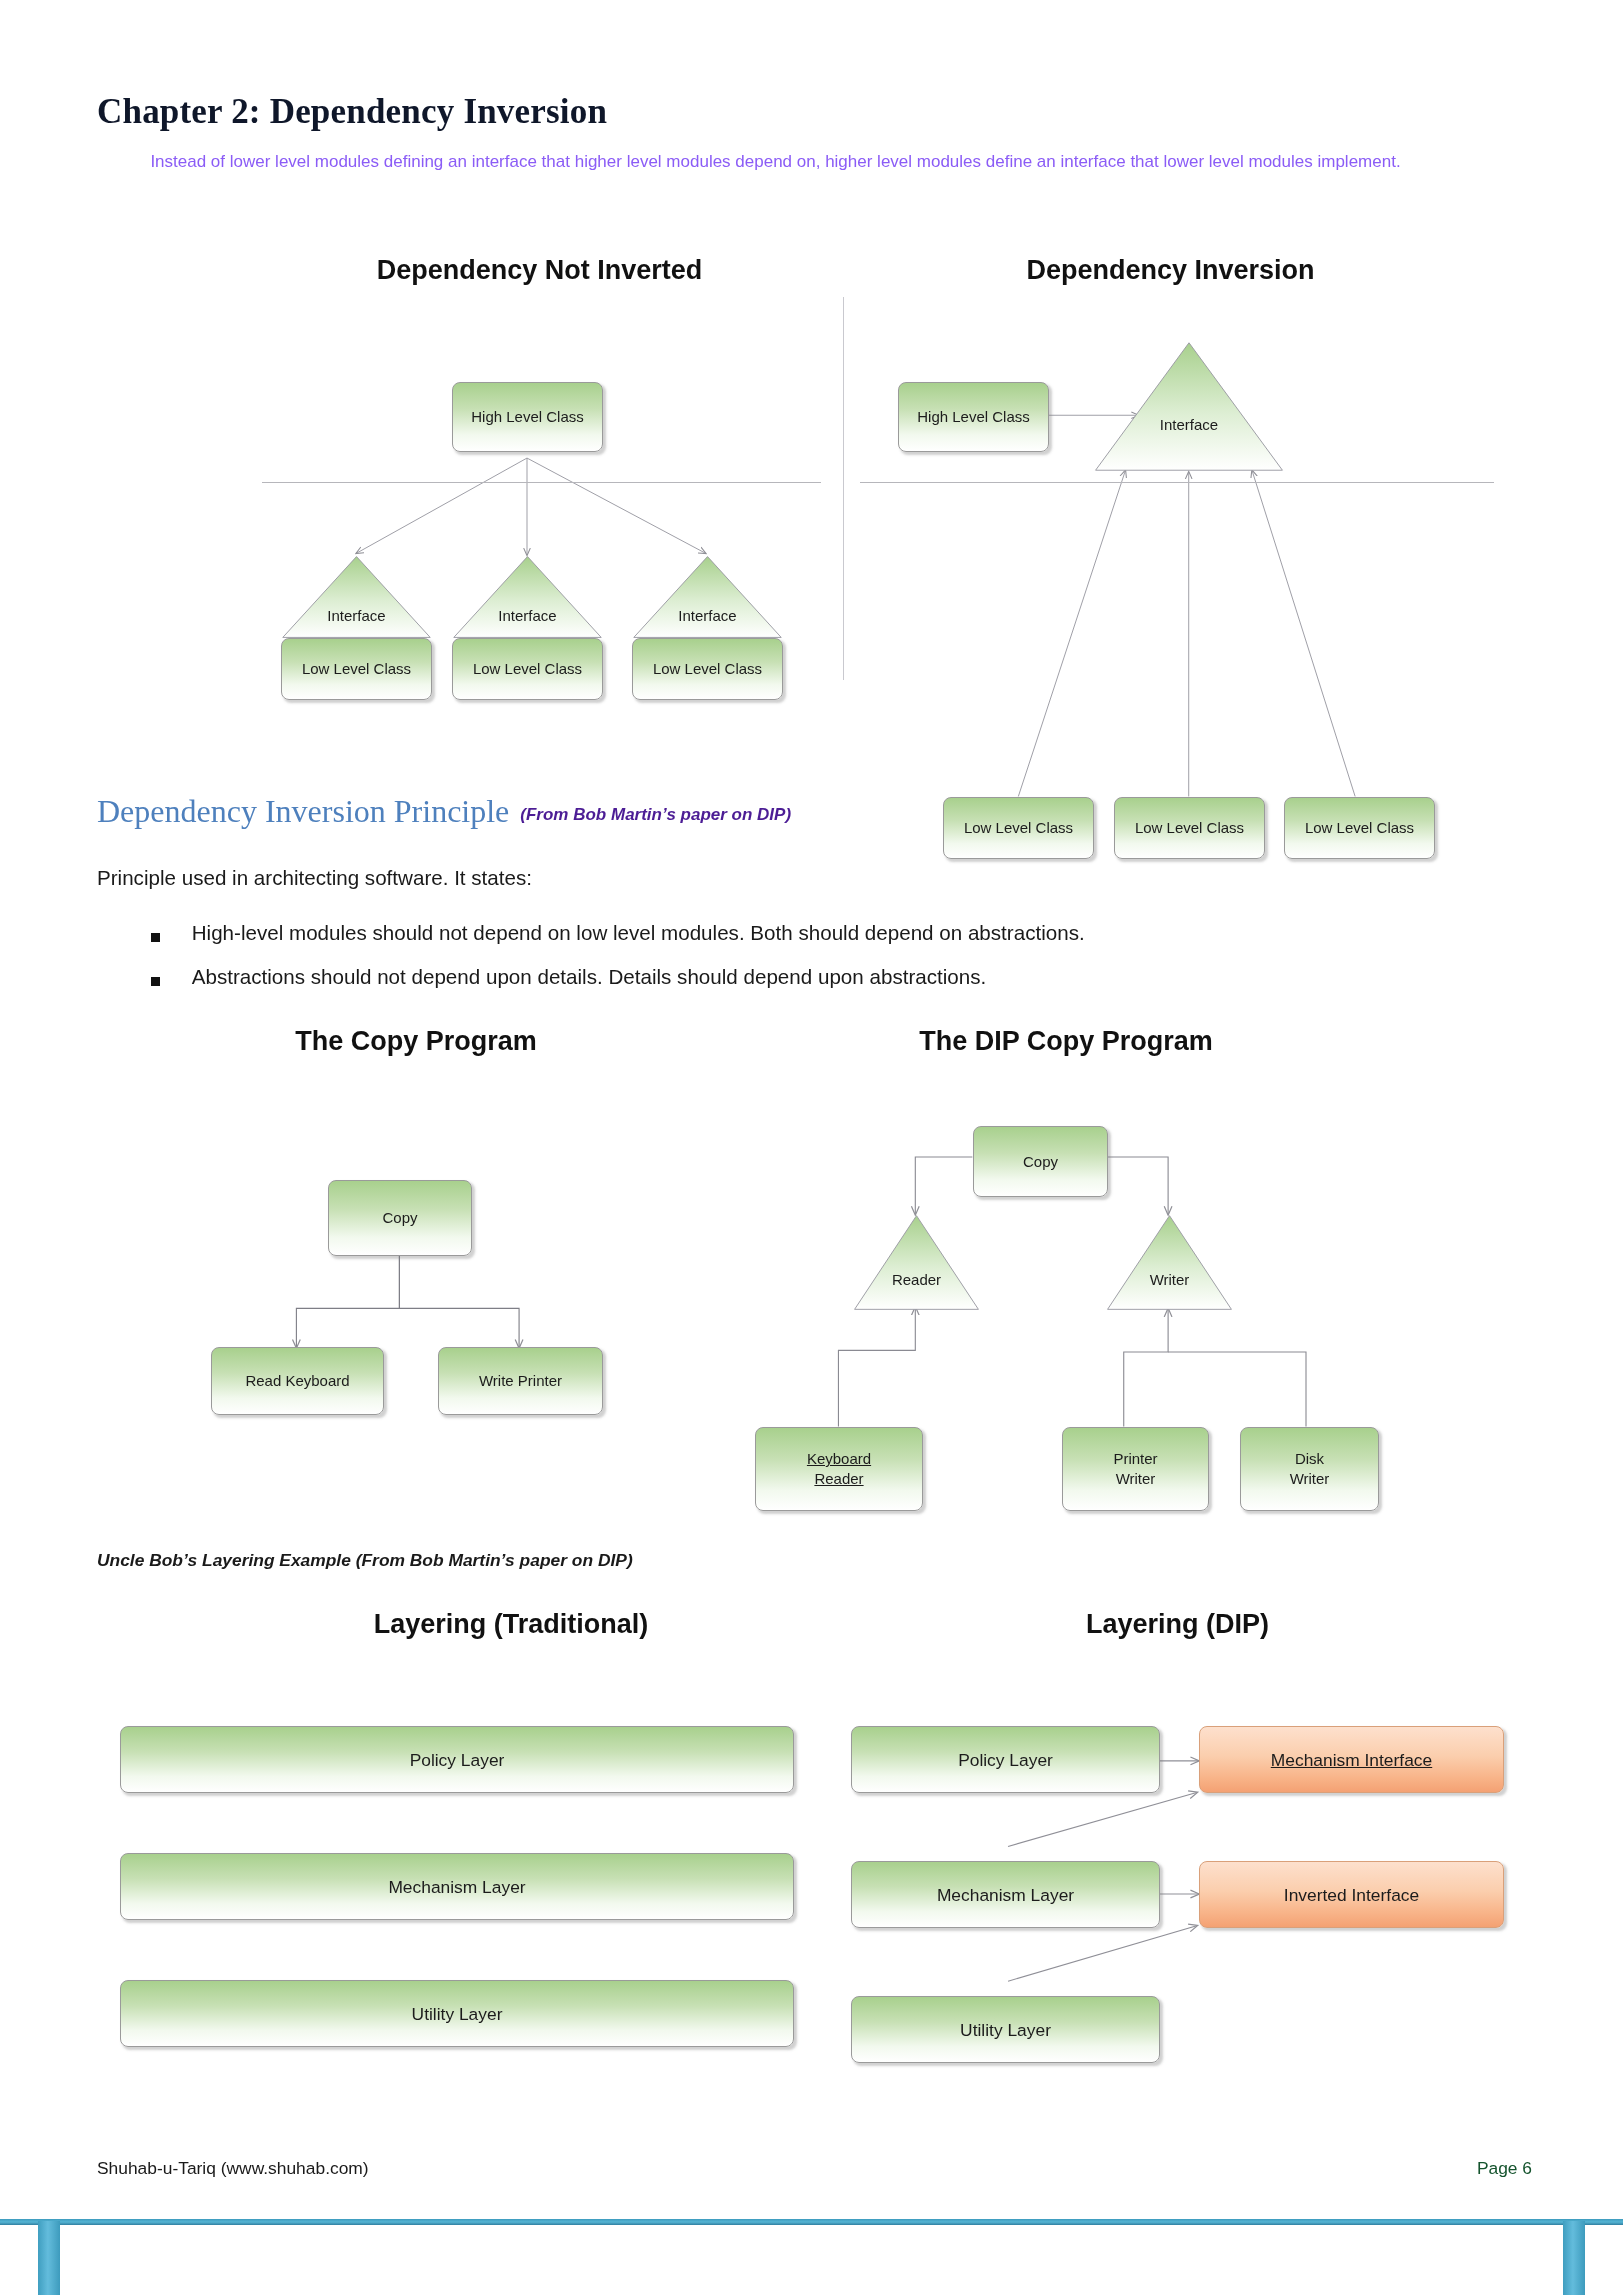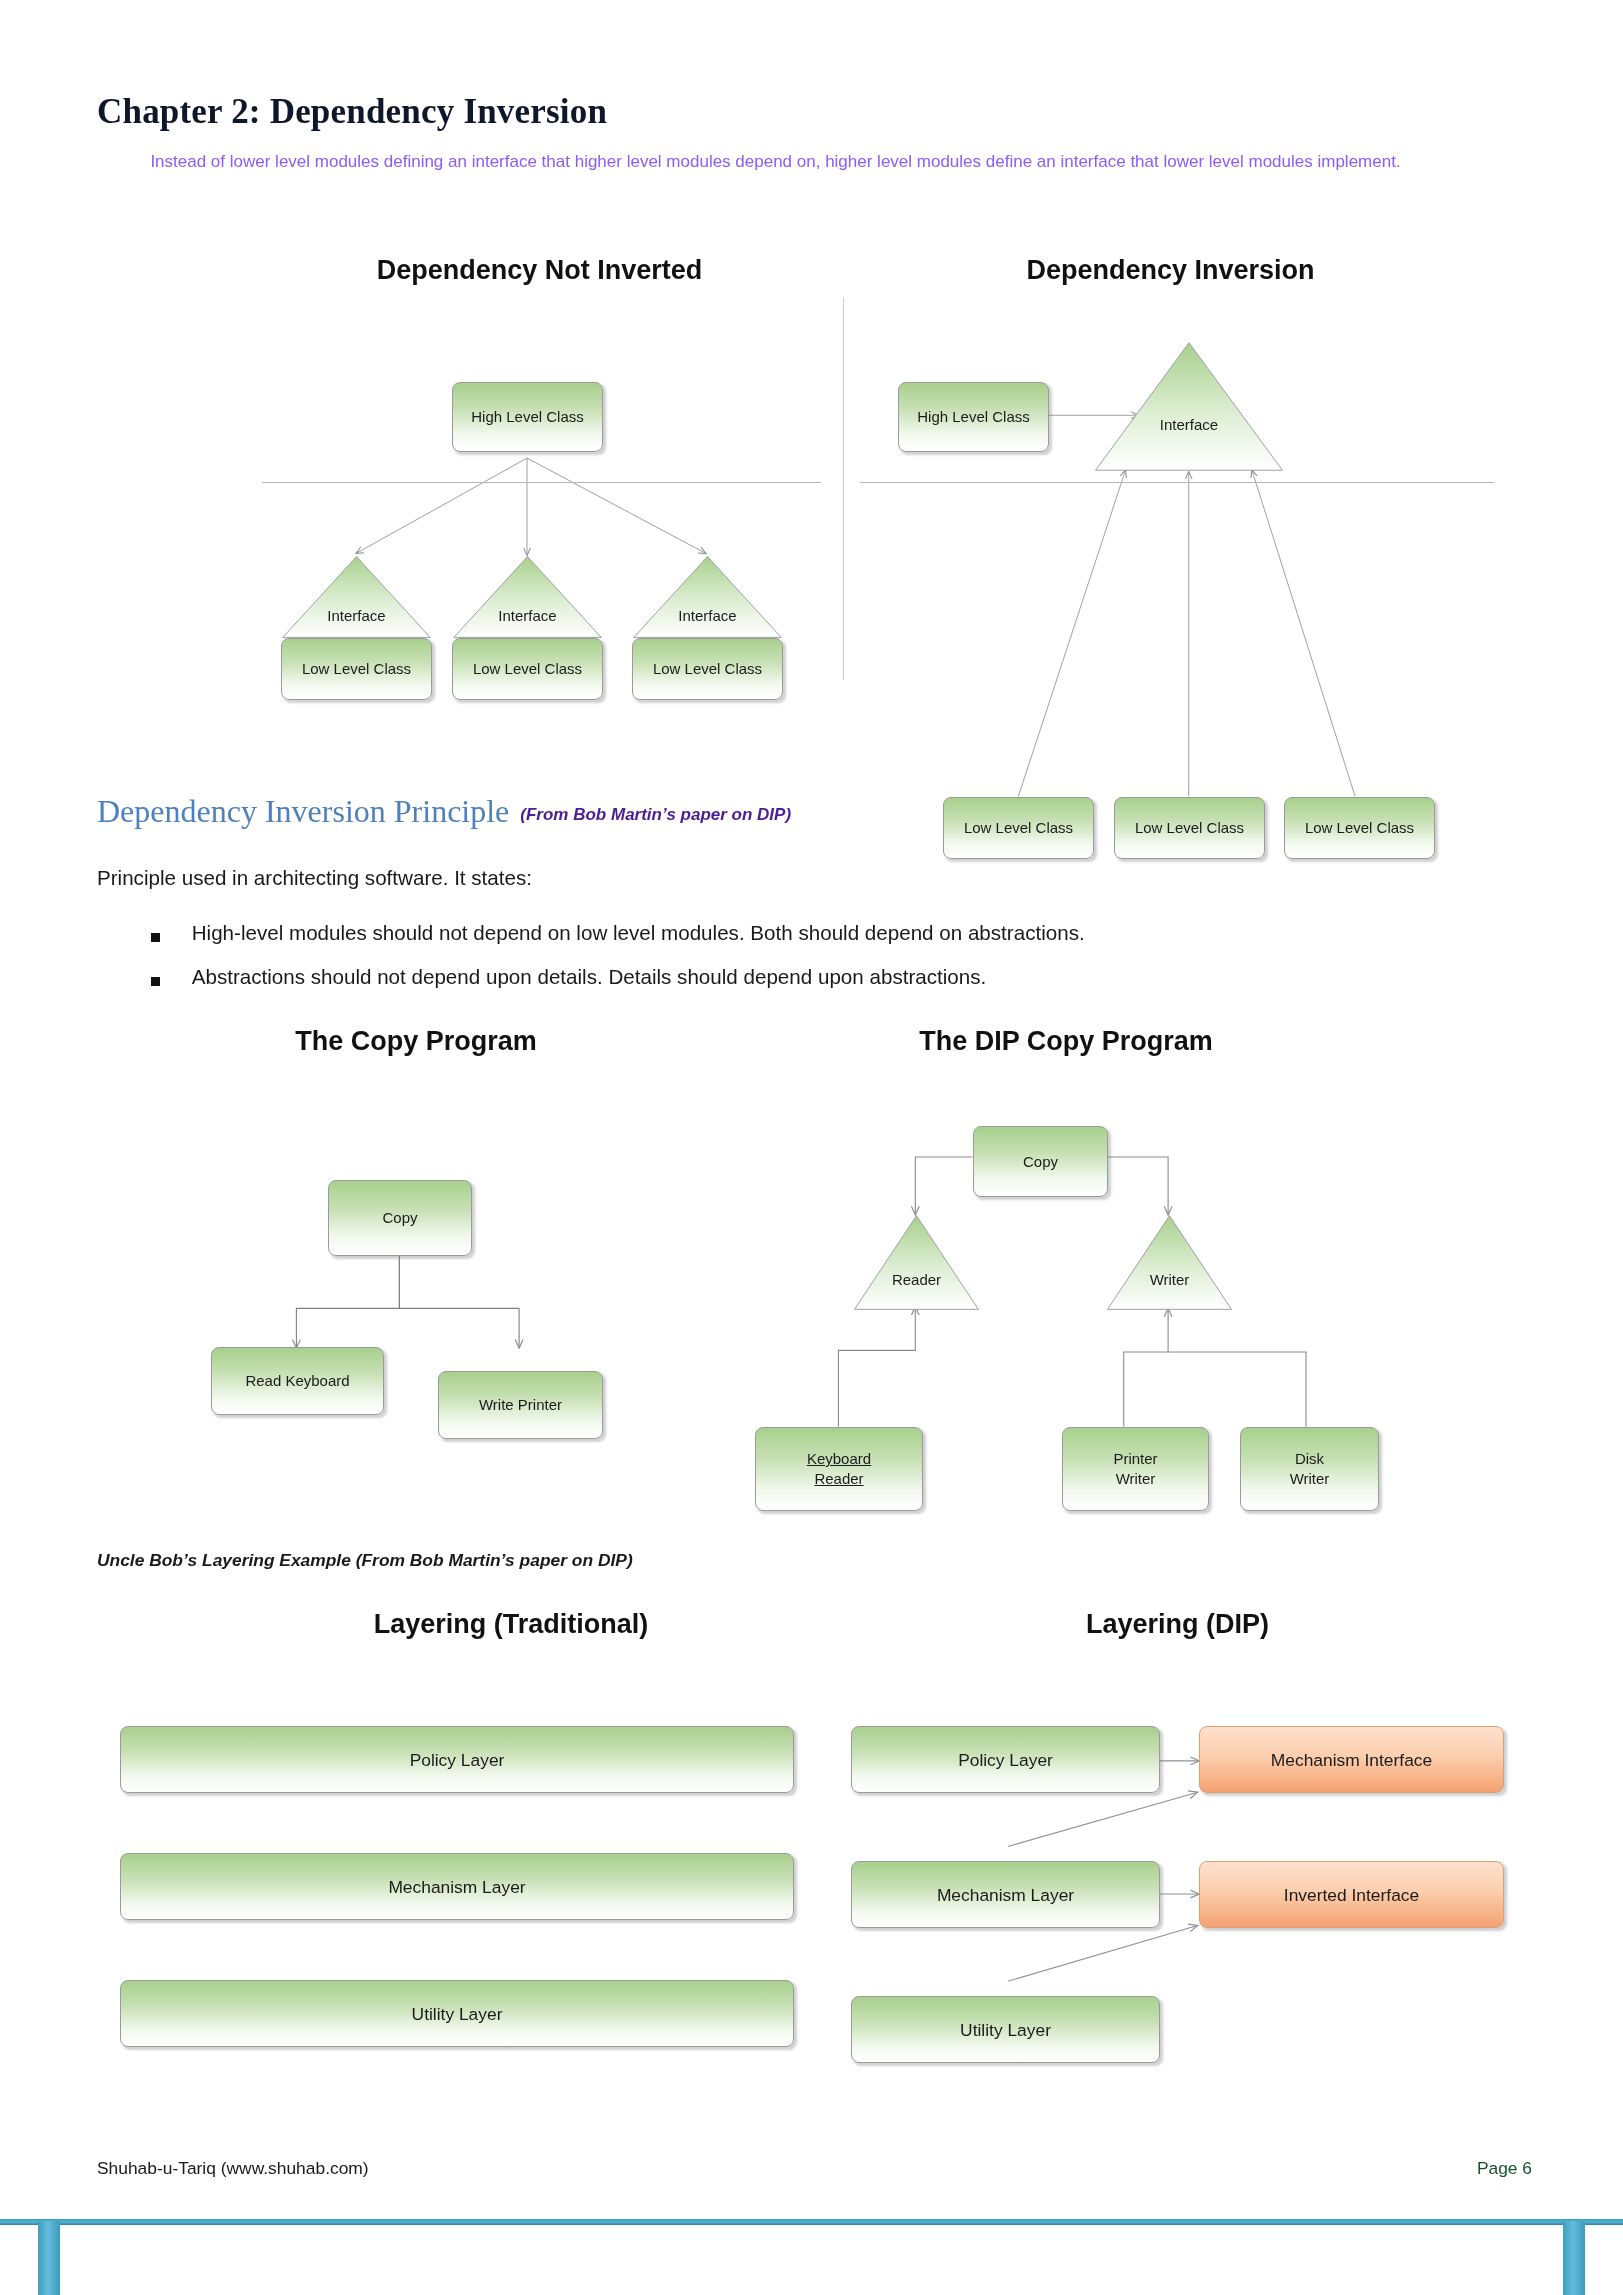--- a/index.html
+++ b/index.html
@@ -218,21 +218,21 @@
 
   <svg class="connlayer" viewBox="0 0 2048 2896" width="1623" height="2295">
     <g stroke="#7e7e86" stroke-width="1.4" fill="none">
       <path d="M504,1585 L504,1651 L374,1651 L374,1700" marker-end="url(#ah)"></path>
       <path d="M504,1585 L504,1651 L655,1651 L655,1700" marker-end="url(#ah)"></path>
     </g>
   </svg>
 
   <div class="node" style="left:328px; top:1180px; width:144px; height:76px;">Copy</div>
   <div class="node" style="left:211px; top:1347px; width:173px; height:68px;">Read Keyboard</div>
-  <div class="node" style="left:438px; top:1347px; width:165px; height:68px;margin-top:24px;">Write Printer</div>
+  <div class="node" style="left:438px; top:1347px; width:165px; height:68px;">Write Printer</div>
 
   <svg class="connlayer" viewBox="0 0 2048 2896" width="1623" height="2295">
     <g stroke="#8a8a92" stroke-width="1.4" fill="none">
       <path d="M1227,1460 L1155,1460 L1155,1532" marker-end="url(#ah)"></path>
       <path d="M1325,1460 L1474,1460 L1474,1532" marker-end="url(#ah)"></path>
       <path d="M1058,1800 L1058,1704 L1155,1704 L1155,1650" marker-end="url(#ah)"></path>
       <path d="M1418,1800 L1418,1706 L1474,1706 L1474,1652" marker-end="url(#ah)"></path>
       <path d="M1648,1800 L1648,1706 L1474,1706"></path>
     </g>
   </svg>
@@ -290,21 +290,21 @@
       <line x1="1460" y1="2390" x2="1512" y2="2390" marker-end="url(#ah)"></line>
       <line x1="1272" y1="2330" x2="1510" y2="2262" marker-end="url(#ah)"></line>
       <line x1="1272" y1="2500" x2="1510" y2="2430" marker-end="url(#ah)"></line>
     </g>
   </svg>
 
   <div class="node" style="left:851px; top:1726px; width:309px; height:67px; font-size:17.4px;">Policy Layer</div>
   <div class="node" style="left:851px; top:1861px; width:309px; height:67px; font-size:17.4px;">Mechanism Layer</div>
   <div class="node" style="left:851px; top:1996px; width:309px; height:67px; font-size:17.4px;">Utility Layer</div>
 
-  <div class="node orange" style="left:1199px; top:1726px; width:305px; height:67px; font-size:17.4px;">Mechanism Interface</div>
+  <div class="node orange" style="left:1199px; top:1726px; width:305px; height:67px; font-size:17.4px;text-decoration:underline;">Mechanism Interface</div>
   <div class="node orange" style="left:1199px; top:1861px; width:305px; height:67px; font-size:17.4px;">Inverted Interface</div>
 
   <div class="footer-left">Shuhab-u-Tariq (www.shuhab.com)</div>
   <div class="footer-right">Page 6</div>
   <div class="footer-rule"></div>
   <div class="footer-tab left"></div>
   <div class="footer-tab right"></div>
 
 </div>
 

